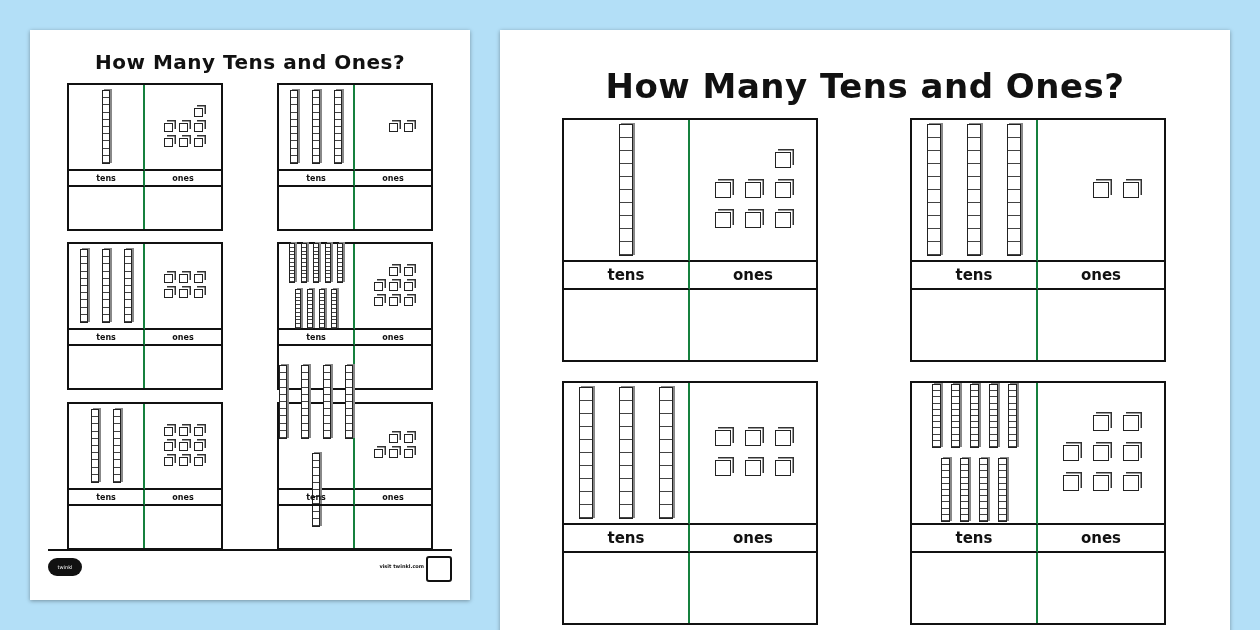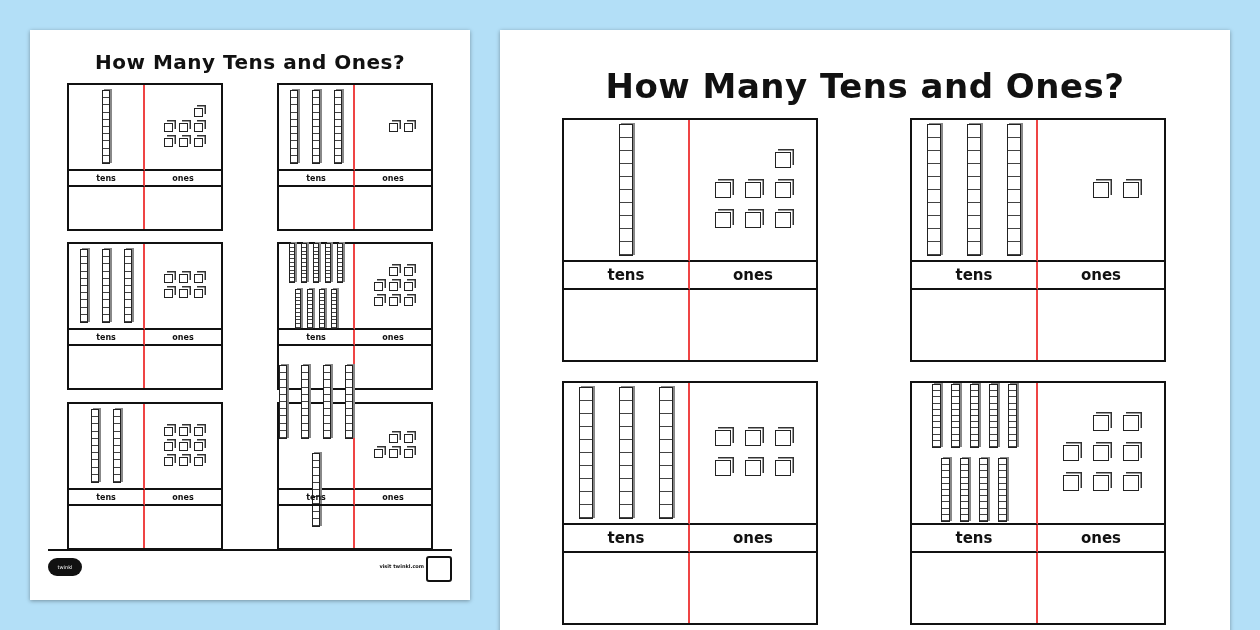--- a/index.html
+++ b/index.html
@@ -4,21 +4,21 @@
 <style>
   html,body{margin:0;padding:0;}
   body{width:1260px;height:630px;background:#b3dff7;position:relative;overflow:hidden;font-family:"DejaVu Sans",sans-serif;}
   .page{position:absolute;background:#fff;box-shadow:0 1px 4px rgba(0,0,0,0.35);}
   #p1{left:30px;top:30px;width:440px;height:570px;}
   #p2{left:500px;top:30px;width:730px;height:610px;}
   .title{position:absolute;left:0;right:0;text-align:center;font-weight:bold;color:#111;letter-spacing:0.5px;}
   #p1 .title{top:20px;font-size:20px;}
   #p2 .title{top:36px;font-size:34px;}
   .card{position:absolute;border:2.5px solid #111;box-sizing:border-box;display:grid;grid-template-columns:1fr 1fr;}
-  .card .cell{border-right:2px solid #ef4444;border-bottom:2px solid #111;box-sizing:border-box;position:relative;display:flex;align-items:center;justify-content:center;}
+  .card .cell{border-right:2px solid #15803d;border-bottom:2px solid #111;box-sizing:border-box;position:relative;display:flex;align-items:center;justify-content:center;}
   .card .cell:nth-child(2n){border-right:none;}
   .card .cell.last{border-bottom:none;}
   .lbl{font-weight:bold;color:#111;}
   
   .rods{display:flex;gap:var(--gap,10px);align-items:flex-start;flex-wrap:wrap;justify-content:center;}
   .rod{width:var(--rw,8px);height:var(--rh,70px);border:1.2px solid #222;box-shadow:2px -1px 0 0 #888;background:repeating-linear-gradient(to bottom,#fff 0,#fff calc(10% - 1px),#444 calc(10% - 1px),#444 10%);}
   .cubes{display:grid;grid-template-columns:repeat(3,var(--cs,14px));gap:var(--cg,10px);}
   .cube{width:var(--cs,14px);height:var(--cs,14px);border:1.3px solid #222;box-sizing:border-box;box-shadow:2px -2px 0 -0.5px #fff,3px -3px 0 0 #333;}
   .cube.empty{visibility:hidden;}
   .footer-line{position:absolute;left:18px;right:18px;top:519px;border-top:2.5px solid #111;}

